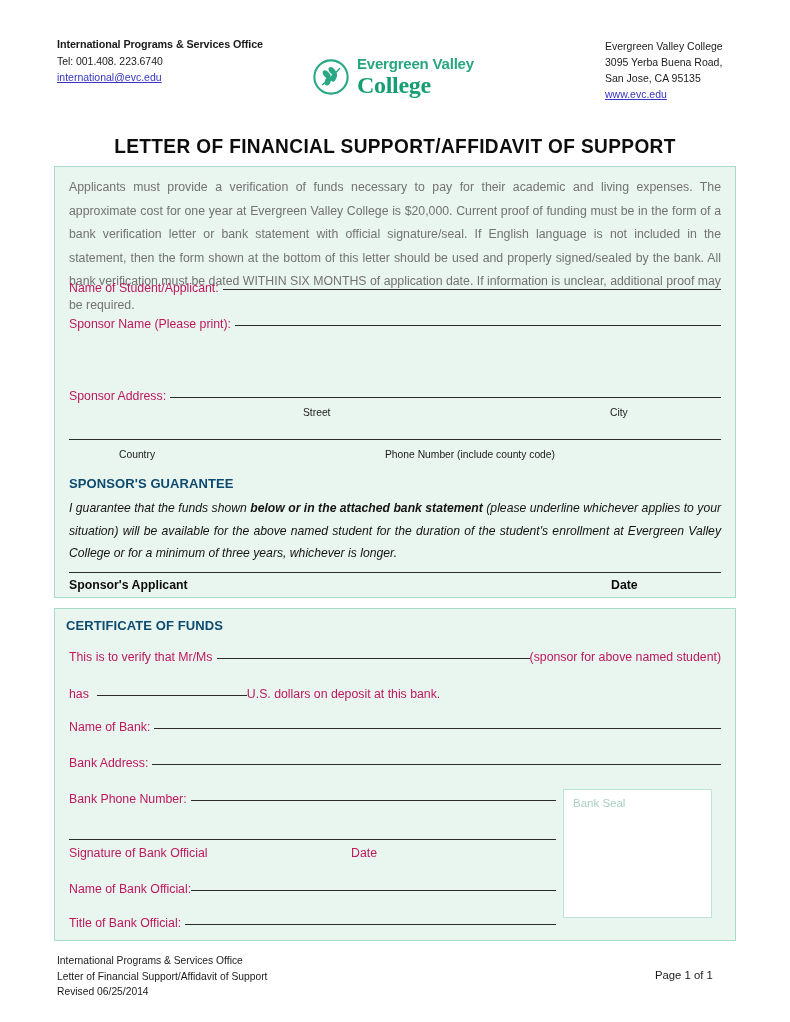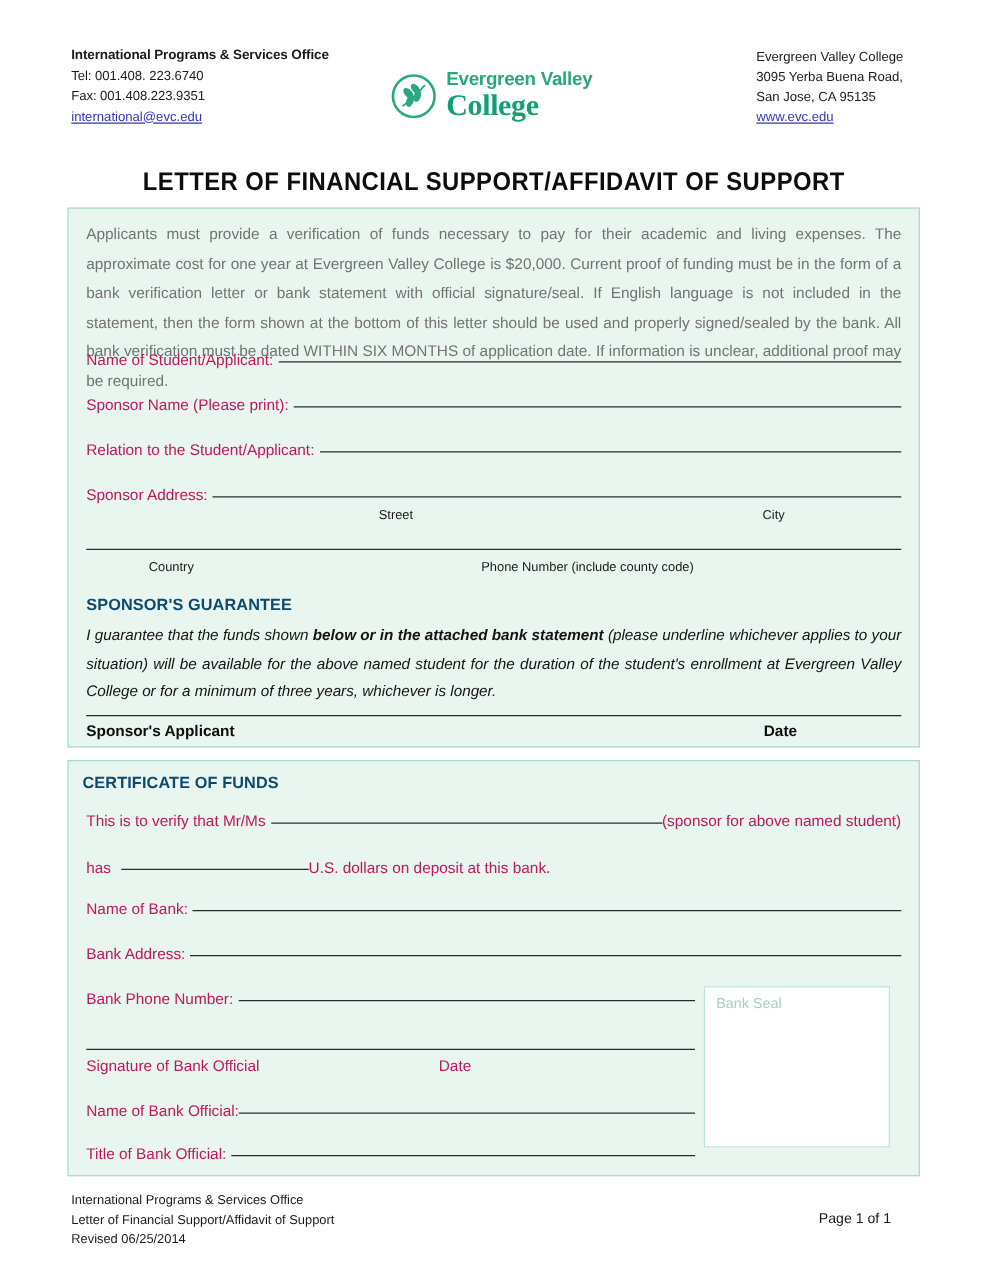--- a/index.html
+++ b/index.html
@@ -233,21 +233,20 @@
 </head>
 <body>
 
 <div class="page">
 
   <div class="header">
 
     <div class="hdr-left">
       <div class="office">International Programs &amp; Services Office</div>
       <div class="tel">Tel:  001.408. 223.6740</div>
-      <div class="fax">Fax:  001.408.223.9351</div>
       <div><a class="mail" href="#">international@evc.edu</a></div>
     </div>
 
     <div class="hdr-logo">
       <span class="logo-mark">
         <svg viewBox="0 0 40 40" width="38" height="38" aria-hidden="true">
           <circle cx="20" cy="20" r="17.5" fill="none" stroke="#2aa884" stroke-width="2.2"></circle>
           <g stroke="#2aa884" stroke-width="1.5" fill="none" stroke-linecap="round">
             <path d="M11 28 C17 24 23 18 29 11"></path>
           </g>
@@ -282,24 +281,20 @@
     <div class="fld" style="left:14px; top:114px; width:652px;">
       <span class="lbl">Name of Student/Applicant:</span>
       <span class="rule"></span>
     </div>
 
     <div class="fld" style="left:14px; top:150px; width:652px;">
       <span class="lbl">Sponsor Name (Please print):</span>
       <span class="rule"></span>
     </div>
 
-    <div class="fld" style="left:14px; top:186px; width:652px;">
-      <span class="lbl">Relation to the Student/Applicant:</span>
-      <span class="rule"></span>
-    </div>
 
     <div class="fld" style="left:14px; top:222px; width:652px;">
       <span class="lbl">Sponsor Address:</span>
       <span class="rule"></span>
     </div>
 
     <div class="sub" style="left:222px; top:240px;margin-left:26px;">Street</div>
     <div class="sub" style="left:555px; top:240px;">City</div>
 
     <div class="longline" style="left:14px; top:272px; width:652px;"></div>

